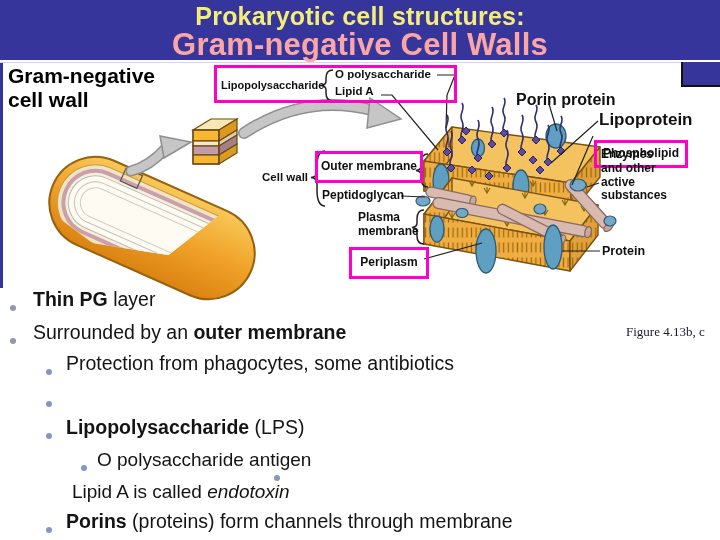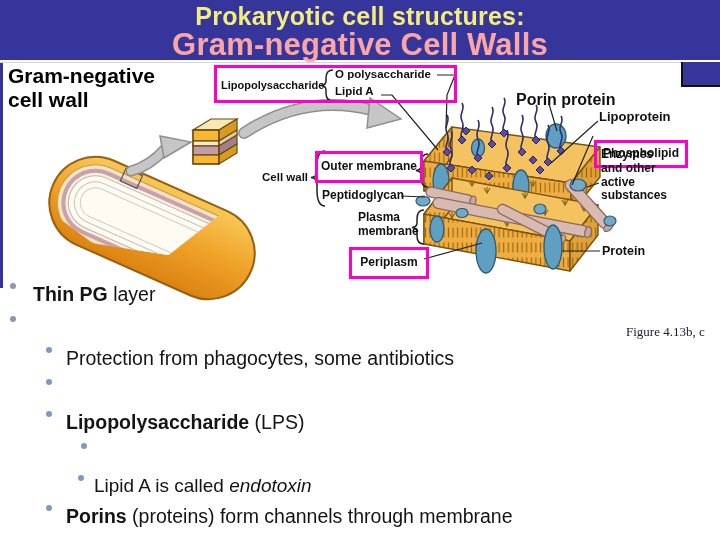--- a/index.html
+++ b/index.html
@@ -16,21 +16,21 @@
   .left-strip{position:absolute;left:0;top:62px;width:3px;height:226px;background:#35359b;z-index:5;}
   
   .fig-label{position:absolute;color:#101010;font-weight:bold;white-space:nowrap;z-index:20;line-height:1.15;}
   .fig-heading{position:absolute;color:#000;font-weight:800;font-size:21px;line-height:1.1;z-index:20;white-space:nowrap;}
   .hl-box{position:absolute;border:3px solid #ff00cc;z-index:19;display:flex;align-items:center;justify-content:center;background:transparent;}
   .hl-box .fig-label{position:static;}
   .wrap{white-space:normal;}
   .caption{position:absolute;font-family:"Liberation Serif", serif;font-weight:normal;
            font-size:13px;color:#1a1a2e;z-index:20;white-space:nowrap;}
   
-  .bullet-row{position:absolute;display:flex;align-items:flex-start;height:28px;color:#141414;
+  .bullet-row{position:absolute;display:flex;align-items:flex-end;height:28px;color:#141414;
               font-size:19.5px;white-space:nowrap;z-index:10;}
   .bullet-row.l3{font-size:19px;}
   .dot{display:inline-block;width:6px;height:6px;border-radius:50%;flex:0 0 auto;}
   .l1 .dot{background:#8e97ab;margin-right:17px;}
   .l2 .dot{background:#7e99c9;margin-right:14px;}
   .l3 .dot{background:#7e99c9;margin-right:10px;}
   .bullet-row b{font-weight:800;}
   svg#art{position:absolute;left:0;top:0;z-index:8;}
 </style>
 </head>
@@ -256,21 +256,21 @@
 
   <div class="fig-heading" style="left:8px;top:64px;">Gram-negative</div>
   <div class="fig-heading" style="left:8px;top:88px;">cell wall</div>
 
   <div class="hl-box" style="left: 214px; top: 65px; width: 237px; height: 32px; border-color: rgb(255, 0, 204);"></div>
   <div class="fig-label" style="left:221px;top:79px;font-size:11px;">Lipopolysaccharide</div>
   <div class="fig-label" style="left:335px;top:68px;font-size:11.5px;">O polysaccharide</div>
   <div class="fig-label" style="left:335px;top:85px;font-size:11.5px;">Lipid A</div>
 
   <div class="fig-label" style="left:516px;top:91px;font-size:16px;">Porin protein</div>
-  <div class="fig-label" style="left:599px;top:110px;font-size:13px;">Lipoprotein</div>
+  <div class="fig-label" style="left:599px;top:110px;font-size:17px;">Lipoprotein</div>
 
   <div class="hl-box" style="left: 594px; top: 124px; width: 88px; height: 22px; border-color: rgb(255, 0, 204); margin-top: 16px;">
     <span class="fig-label" style="font-size:12px;">Phospholipid</span>
   </div>
   <div class="fig-label wrap" style="left:601px;top:148px;width:76px;font-size:12px;white-space:normal;">Enzymes and other active substances</div>
 
   <div class="hl-box" style="left: 315px; top: 151px; width: 102px; height: 26px; border-color: rgb(255, 0, 204);">
     <span class="fig-label" style="font-size:12px;">Outer membrane</span>
   </div>
   <div class="fig-label" style="left:262px;top:171px;font-size:11.5px;">Cell wall</div>
@@ -284,36 +284,38 @@
 
   <div class="caption" style="left:626px;top:324px;">Figure 4.13b, c</div>
 
   <div id="bullet-list">
       <div class="bullet-row l1" style="top: 283px; left: 10px;">
         <span class="dot"></span>
         <span><b>Thin PG</b><span> layer</span></span>
       </div>
       <div class="bullet-row l1" style="top: 316px; left: 10px;">
         <span class="dot"></span>
+        <span><span>Surrounded by an </span><b>outer membrane</b></span>
       </div>
       <div class="bullet-row l2" style="top: 347px; left: 46px;">
         <span class="dot"></span>
         <span><span>Protection from phagocytes, some antibiotics</span></span>
       </div>
       <div class="bullet-row l2" style="top: 379px; left: 46px;">
         <span class="dot"></span>
       </div>
       <div class="bullet-row l2" style="top: 411px; left: 46px;">
         <span class="dot"></span>
         <span><b>Lipopolysaccharide</b><span> (LPS)</span></span>
       </div>
       <div class="bullet-row l3" style="top: 443px; left: 81px;">
         <span class="dot"></span>
-      </div>
-      <div class="bullet-row l3" style="top: 475px; left: 78px;">
+        <span><span>O polysaccharide antigen</span></span>
+      </div>
+      <div class="bullet-row l3" style="top: 475px; left: 72px; flex-direction: column;">
         <span class="dot"></span>
         <span><span>Lipid A is called </span><i>endotoxin</i></span>
       </div>
       <div class="bullet-row l2" style="top: 505px; left: 46px;">
         <span class="dot"></span>
         <span><b>Porins</b><span> (proteins) form channels through membrane</span></span>
       </div>
     </div>
 
 </div>

